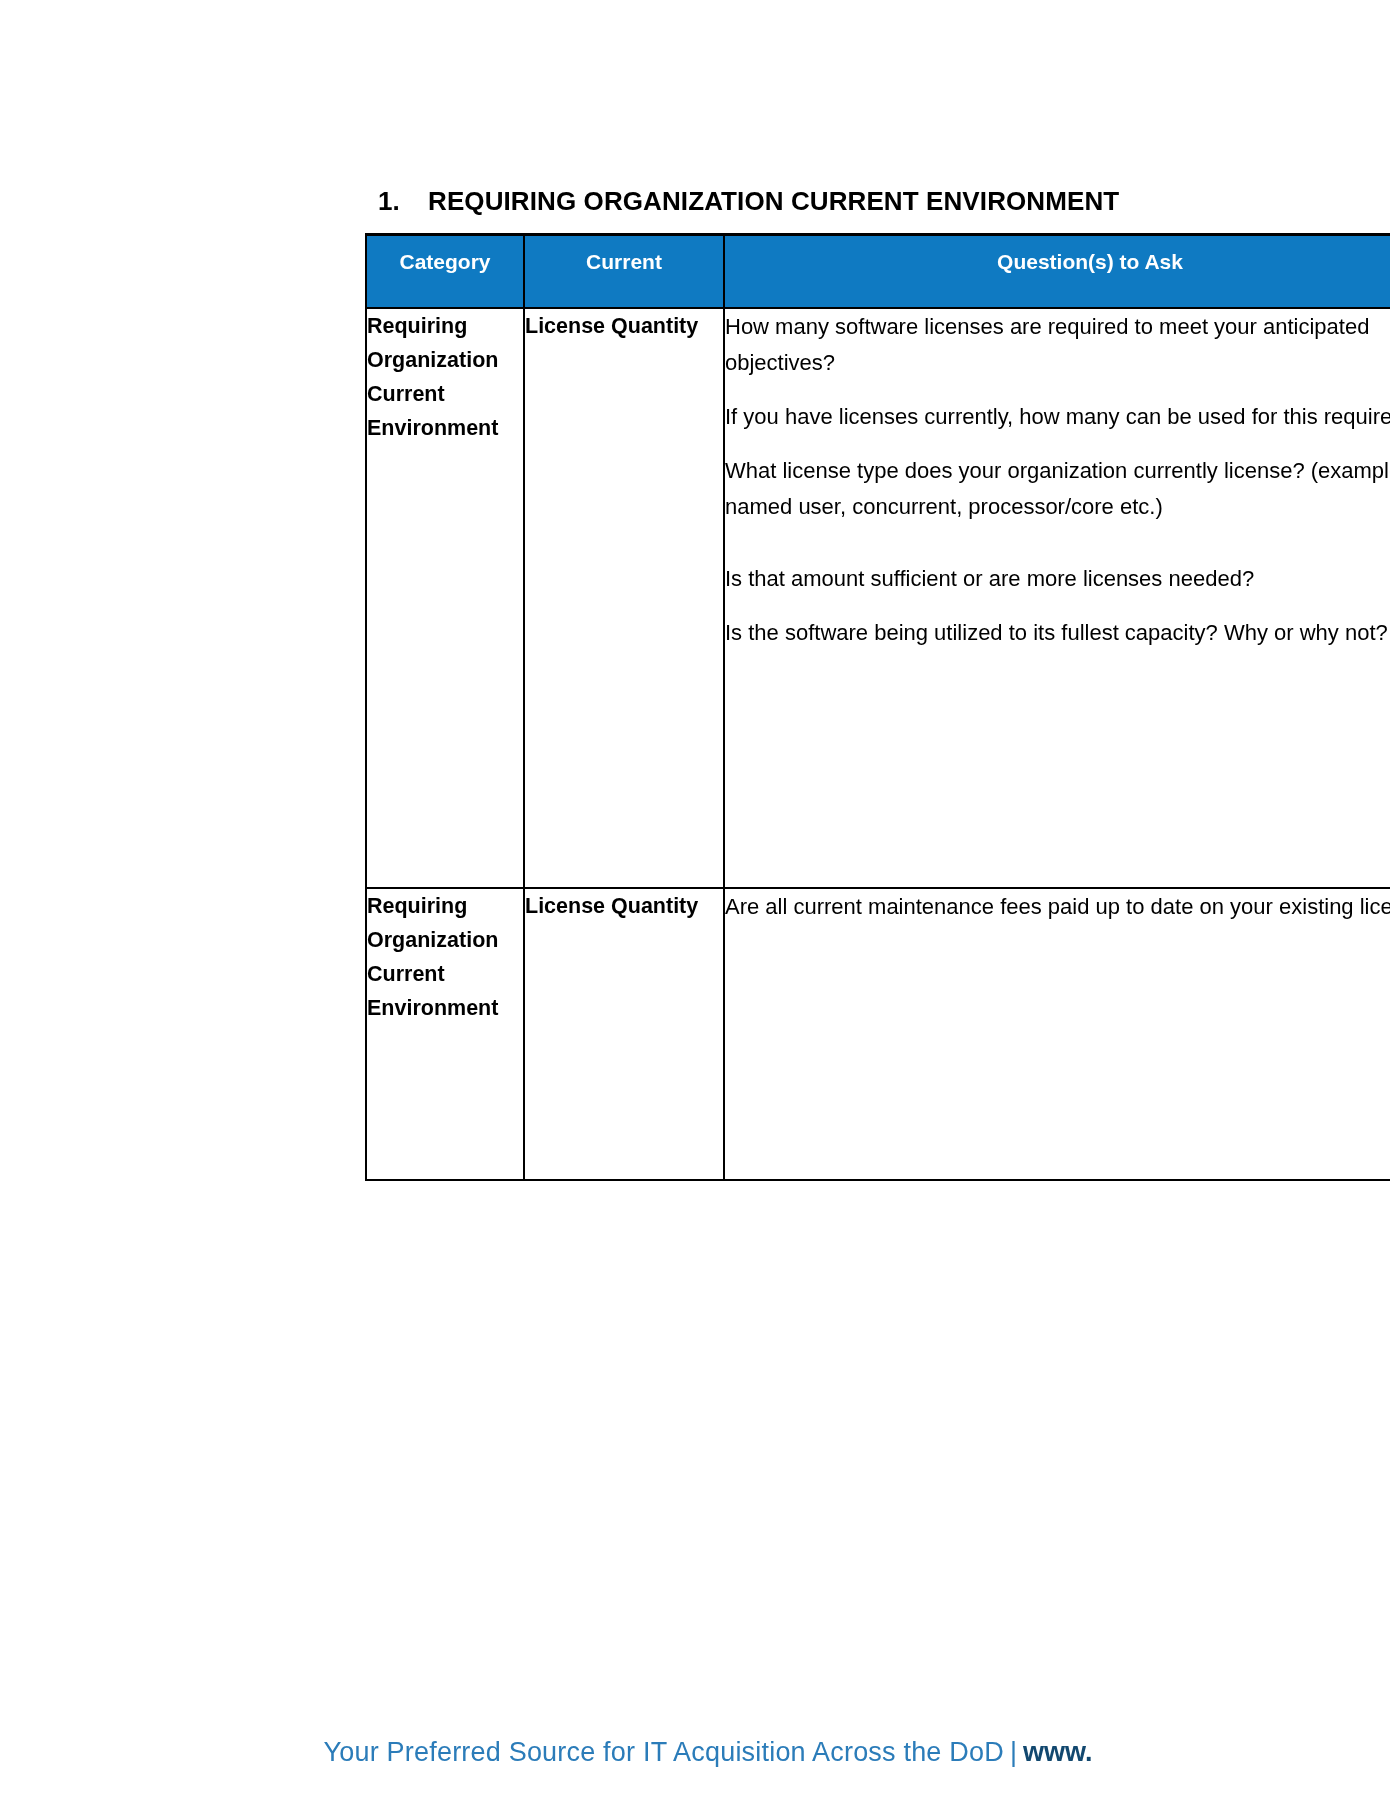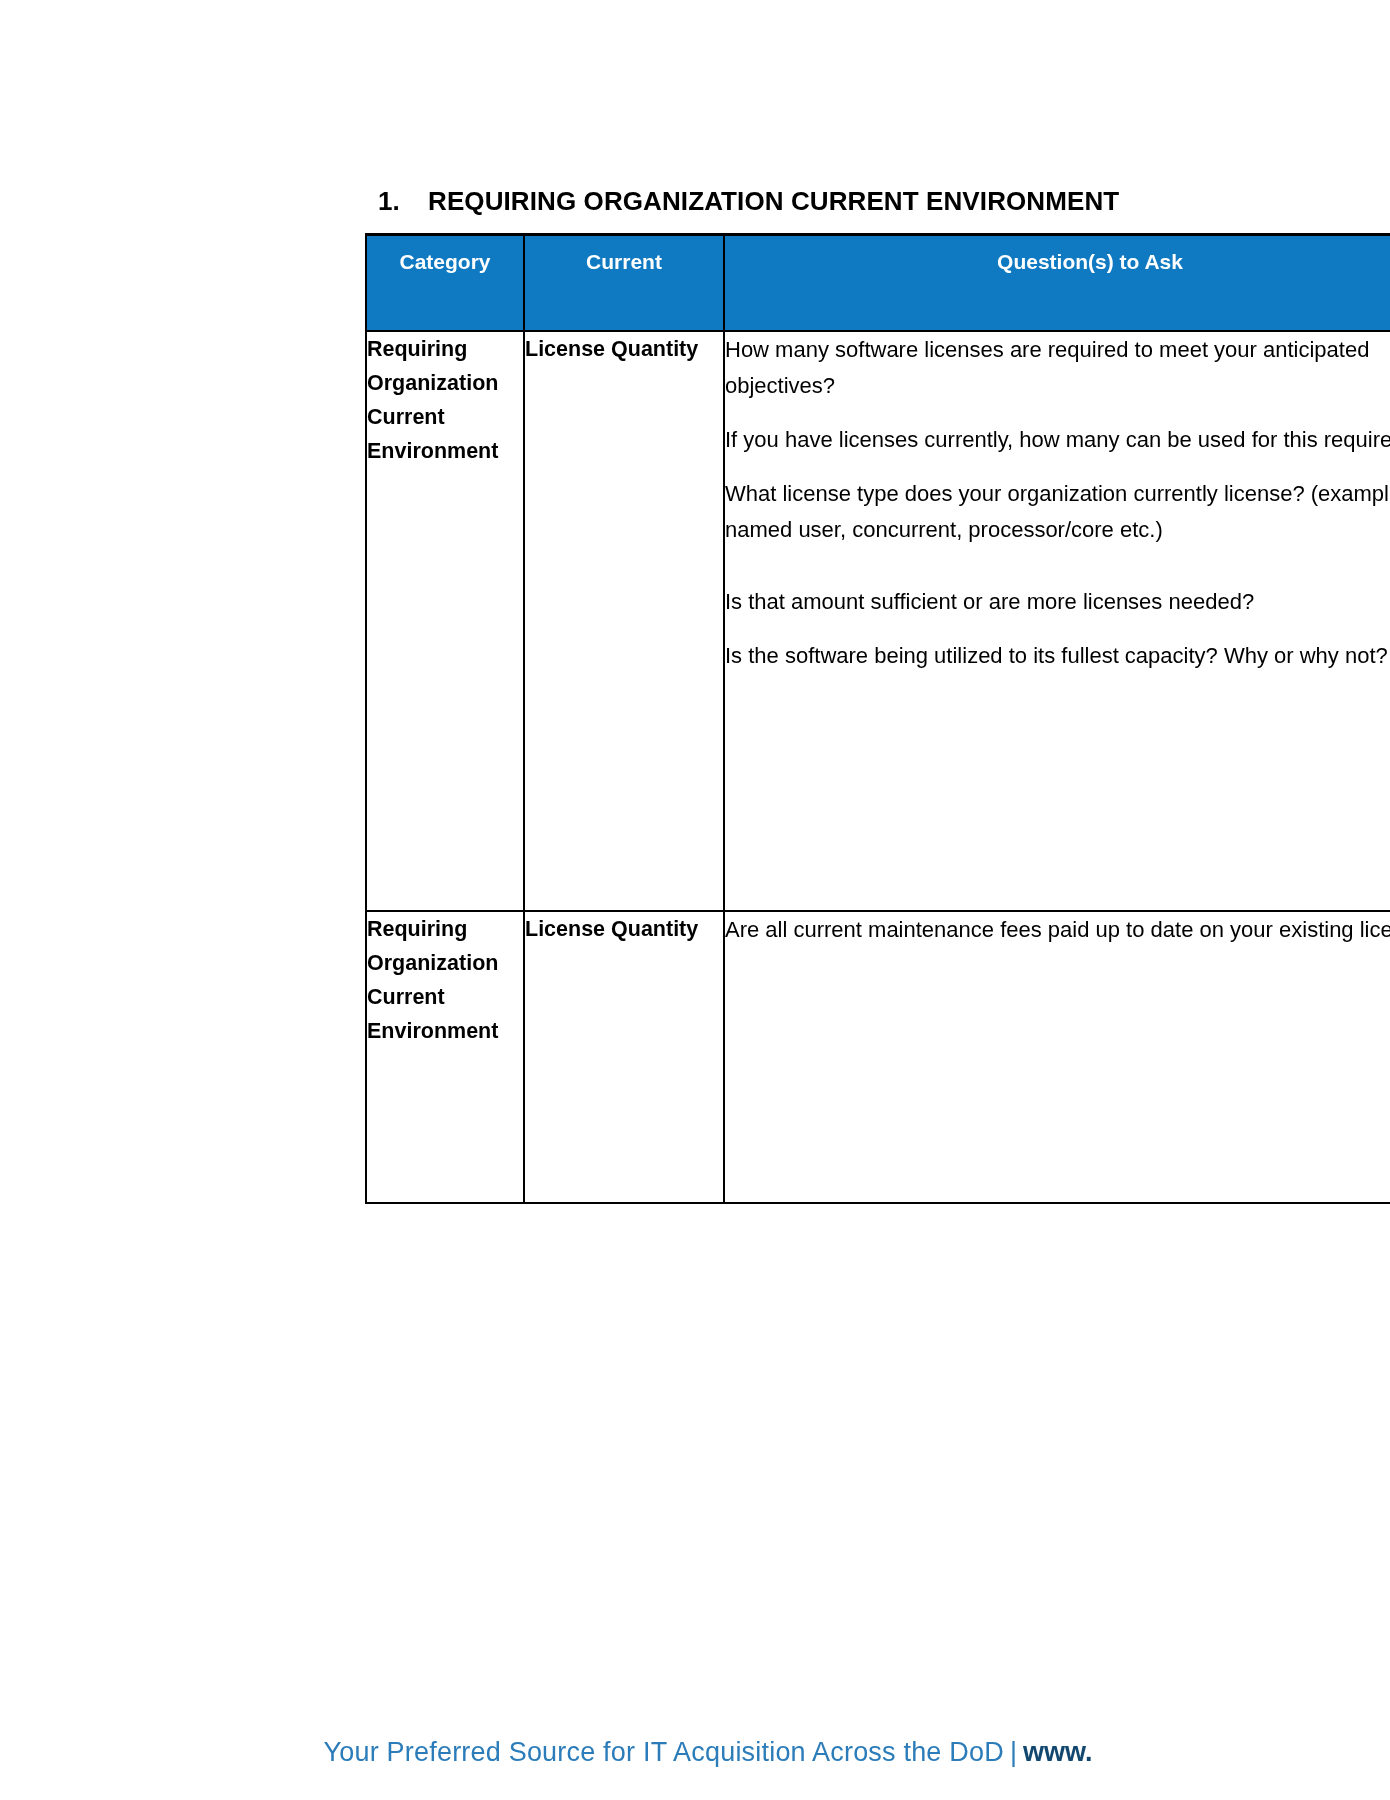--- a/index.html
+++ b/index.html
@@ -66,21 +66,21 @@
 
   table.qtable thead th {
     background: #0f7ac2;
     color: #ffffff;
     font-family: "Liberation Sans", sans-serif;
     font-weight: bold;
     font-size: 21px;
     text-align: center;
     vertical-align: top;
     padding: 14px 4px 0 4px;
-    height: 96px;
+    height: 73px;
     box-sizing: border-box;
     border-left: 2px solid #000;
     border-right: 2px solid #000;
     border-bottom: 2px solid #000;
   }
 
   table.qtable td {
     border: 2px solid #000;
     vertical-align: top;
     background: #ffffff;

